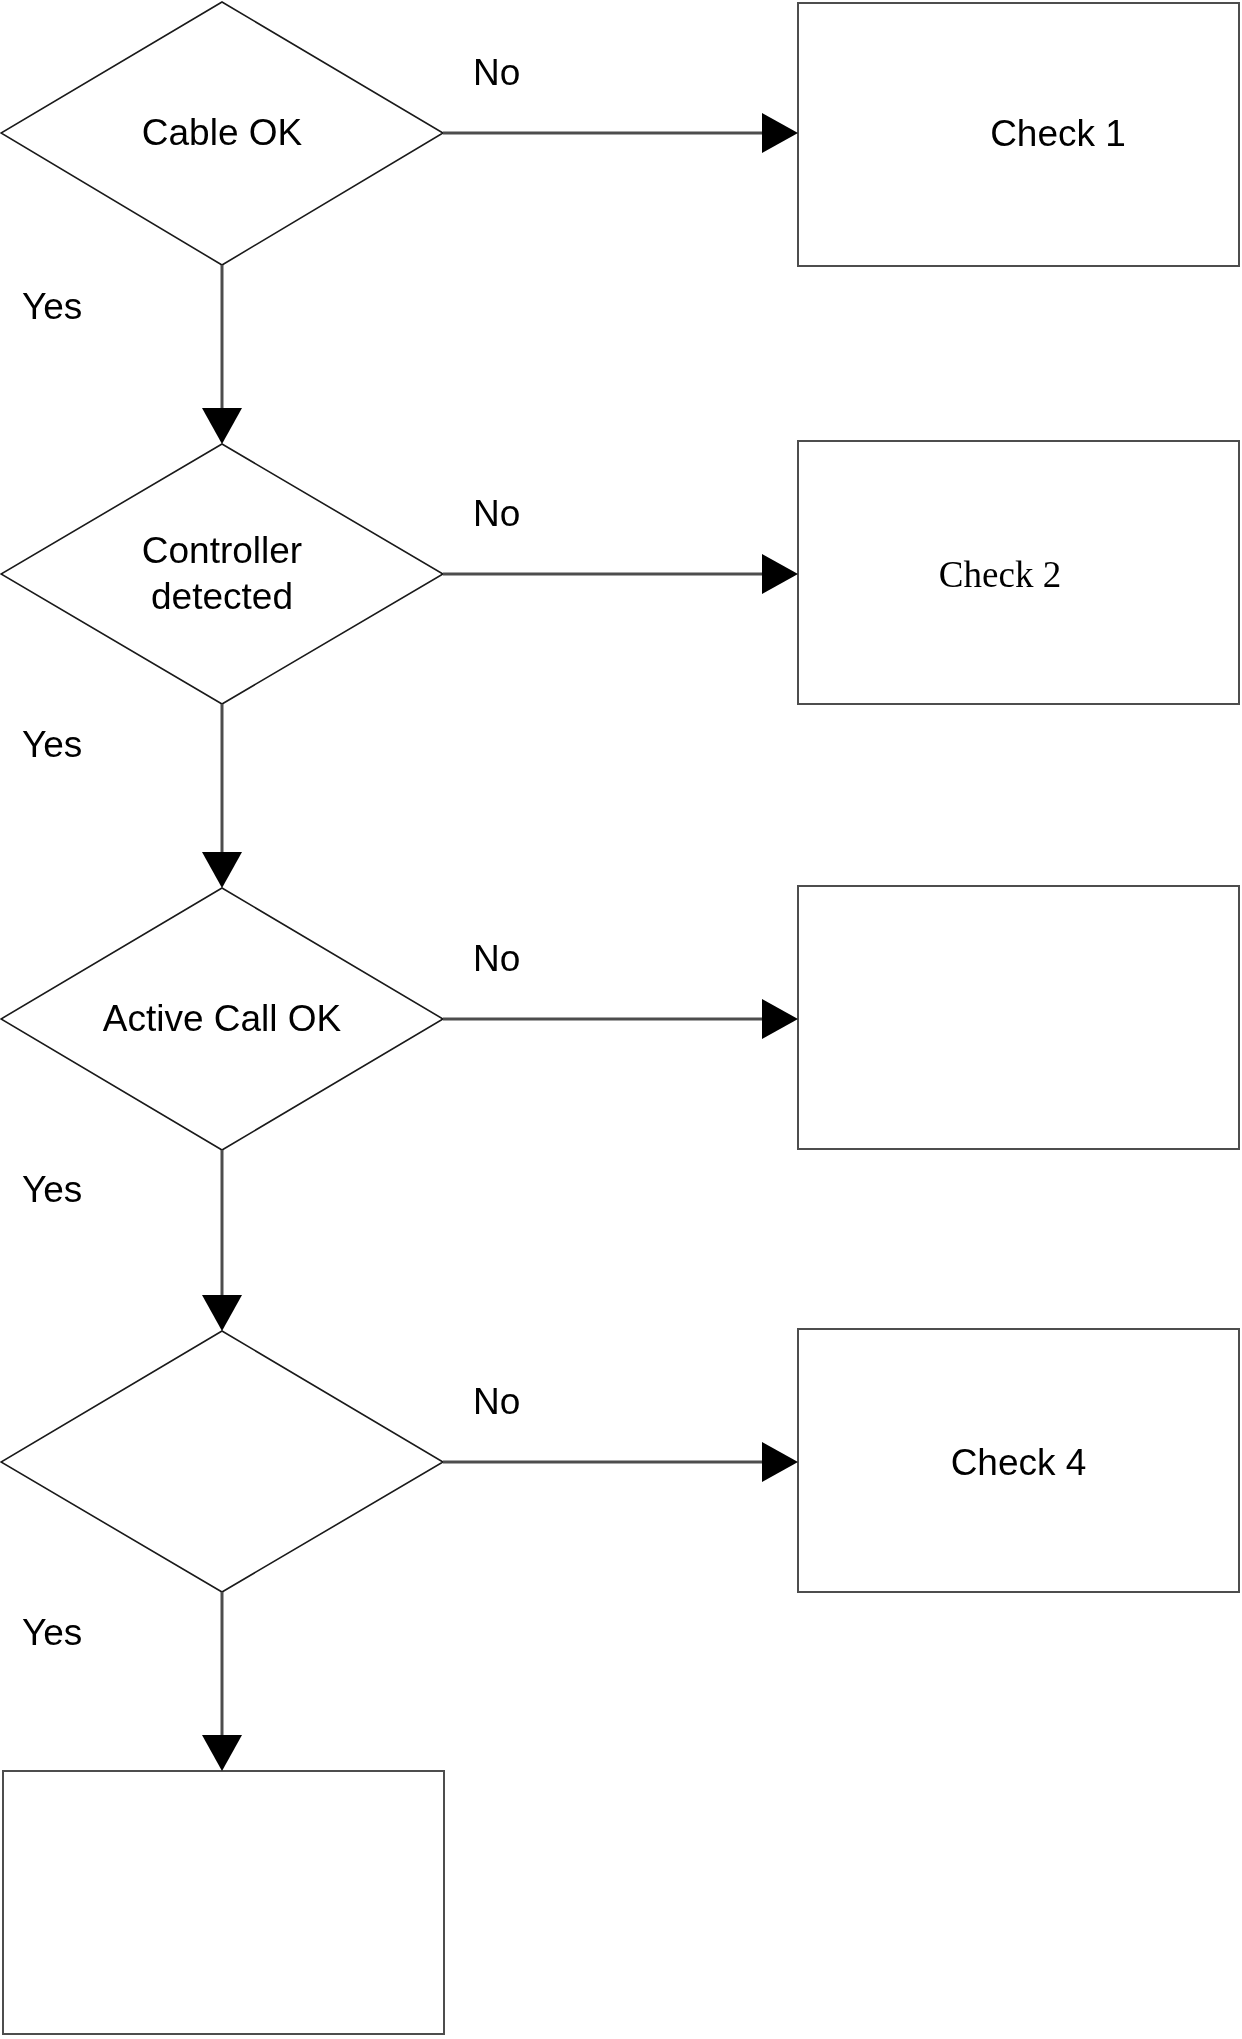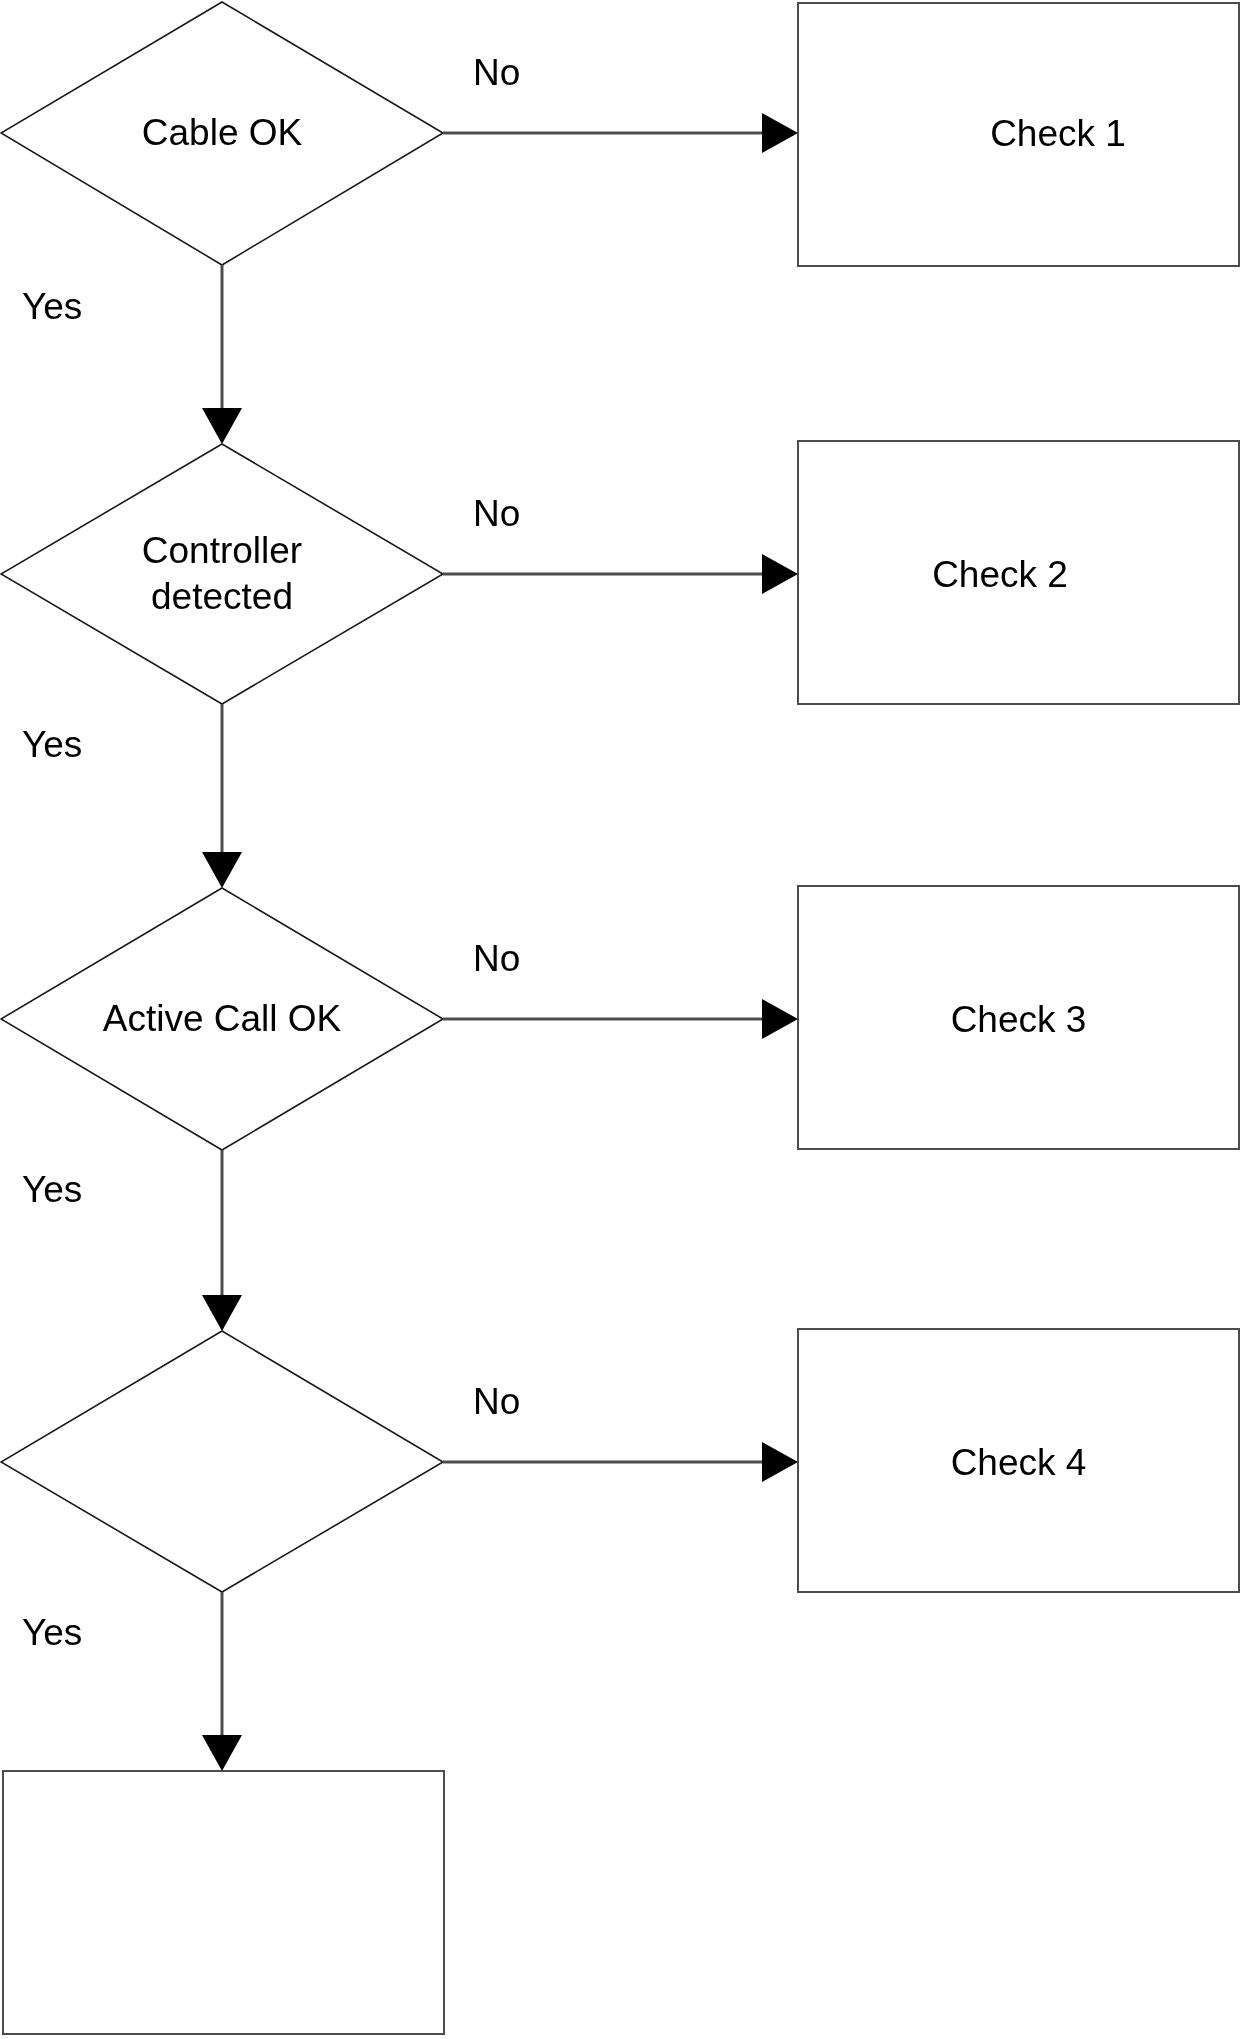--- a/index.html
+++ b/index.html
@@ -114,23 +114,22 @@
   <div class="node-label" style="left:22px; top:110px; width:400px;">Cable OK</div>
 
   <div class="node-label" style="left:22px; top:528px; width:400px;">Controller
 detected</div>
 
   <div class="node-label" style="left:12px; top:996px; width:420px;">Active Call OK</div>
 
 
   <div class="node-label" style="left:798px; top:111px; width:520px;">Check 1</div>
 
-  <div class="node-label" style="left:798px; top:552px; width:404px;">Check 2</div>
+  <div class="node-label" style="left:798px; top:552px; width:404px;font-family:Liberation Serif, serif;">Check 2</div>
 
-  <div class="node-label" style="left:798px; top:997px; width:441px;">Check 3</div>
 
   <div class="node-label" style="left:798px; top:1440px; width:441px;">Check 4</div>
 
 
   <div class="edge-label" style="left:473px; top:51px;">No</div>
 
   <div class="edge-label" style="left:473px; top:492px;">No</div>
 
   <div class="edge-label" style="left:473px; top:937px;">No</div>
 

